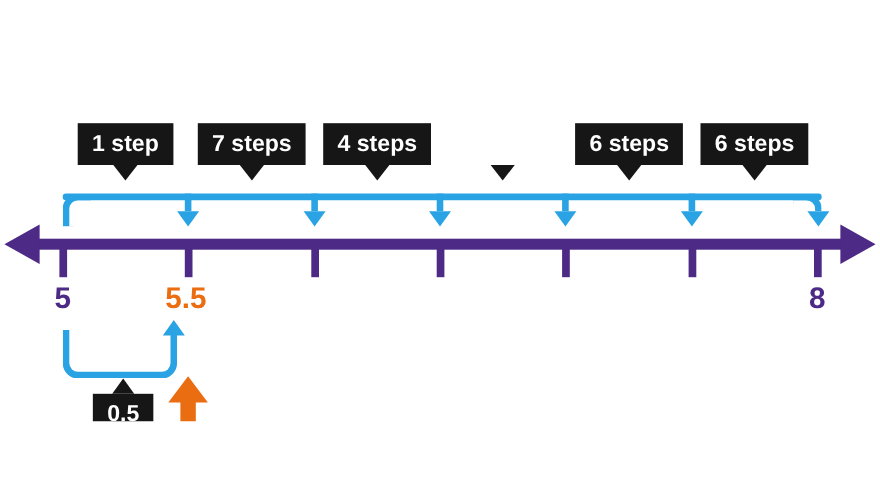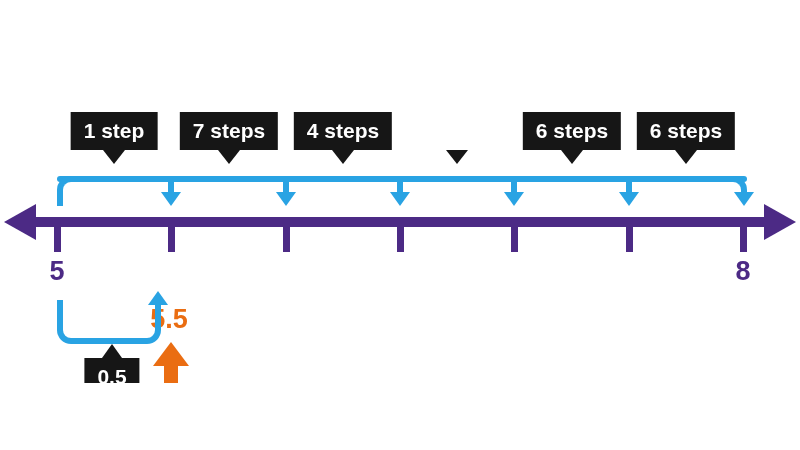--- a/index.html
+++ b/index.html
@@ -91,21 +91,21 @@
   .tick{
     position:absolute;top:225px;width:7px;height:27px;
     background:var(--purple,#4c2a85);
   }
   .num{
     position:absolute;top:256px;
     transform:translateX(-50%);
     font-size:27px;font-weight:700;
     color:var(--purple,#4c2a85);
   }
-  .num.orange{color:var(--orange,#ea6d12);margin-top:48px;}
+  .num.orange{color:var(--orange,#ea6d12);}
   
   .bracket{
     position:absolute;left:57px;top:300px;width:104px;height:44px;
     border-left:6px solid var(--blue,#29a3e3);
     border-bottom:6px solid var(--blue,#29a3e3);
     border-right:6px solid var(--blue,#29a3e3);
     border-bottom-left-radius:14px;
     border-bottom-right-radius:14px;
     box-sizing:border-box;
   }

